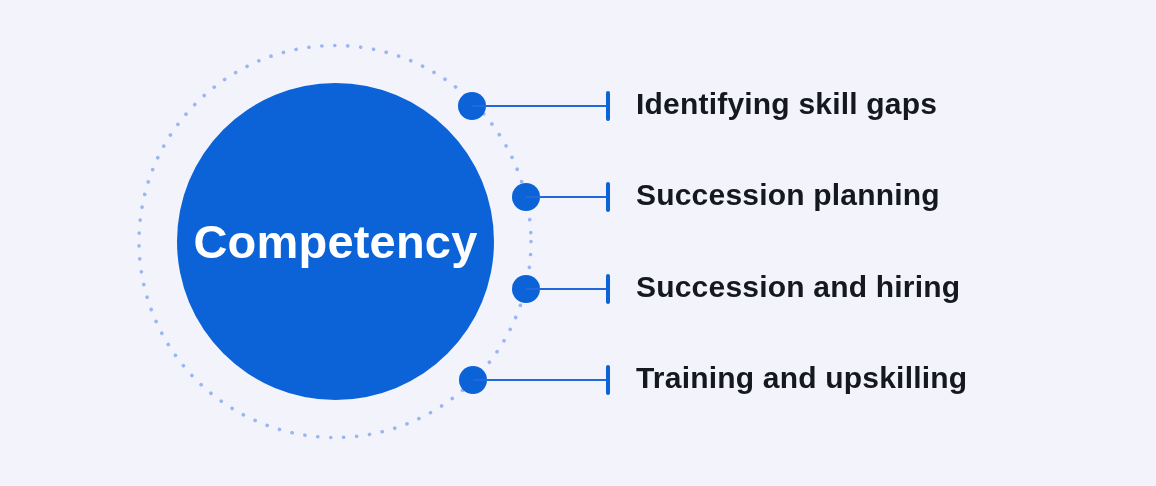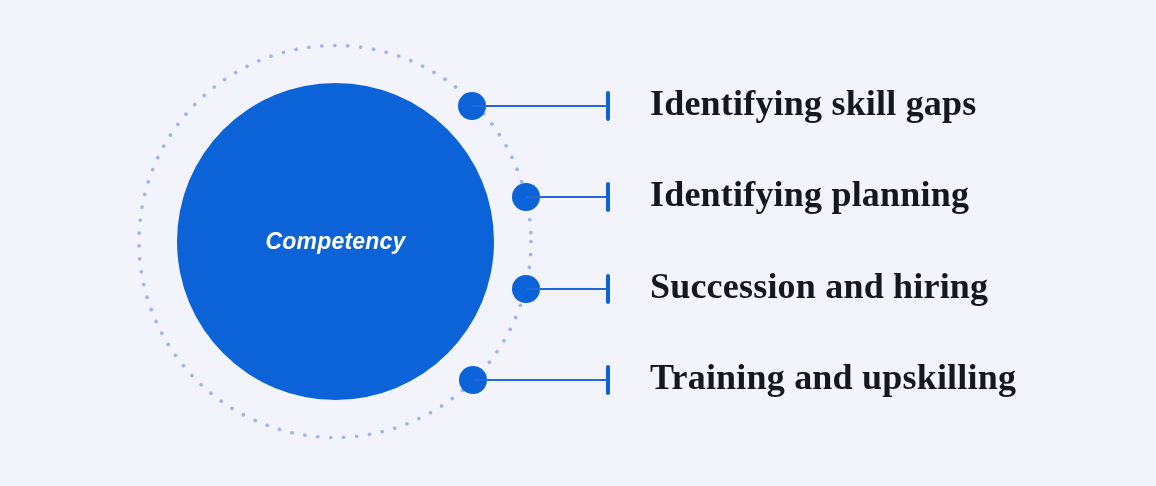--- a/index.html
+++ b/index.html
@@ -38,25 +38,24 @@
     border-radius: 50%;
     background: var(--accent);
     display: flex;
     flex-direction: column;
     align-items: center;
     justify-content: center;
     text-align: center;
   }
   .big-circle .circle-line {
     color: var(--circle_text);
-    font-size: 23px;
+    font-size: 47px;
     font-weight: 700;
     line-height: 55px;
     letter-spacing: 0.2px;
-    font-style: italic;
   }
   .row { position: absolute; left: 0; top: 0; width: 100%; height: 0; }
   .r1 { --cy: 106px; --dx: 472px; }
   .r2 { --cy: 197px; --dx: 526px; }
   .r3 { --cy: 289px; --dx: 526px; }
   .r4 { --cy: 380px; --dx: 473px; }
   .row .dot {
     position: absolute;
     width: 28px; height: 28px;
     border-radius: 50%;
@@ -76,29 +75,28 @@
     position: absolute;
     left: 606px;
     top: calc(var(--cy) - 15px);
     width: 4px;
     height: 30px;
     border-radius: 2px;
     background: var(--accent);
   }
   .row .row-label {
     position: absolute;
-    left: 650px;
+    left: 636px;
     top: var(--cy);
     transform: translateY(-56%);
-    font-size: 36px;
+    font-size: 30px;
     font-weight: 700;
     color: var(--label);
     white-space: nowrap;
     letter-spacing: 0.2px;
-    font-family: Liberation Serif, serif;
   }
 </style>
 </head>
 <body>
 
 <div class="stage">
 
   <svg class="ring-svg" viewBox="0 0 1156 486" xmlns="http://www.w3.org/2000/svg" aria-hidden="true">
     <circle cx="335" cy="241.5" r="196" fill="none" stroke="var(--ring)" stroke-width="3.6" stroke-dasharray="0.1 12.9" stroke-linecap="round"></circle>
   </svg>
@@ -111,21 +109,21 @@
     <span class="dot"></span>
     <span class="connector-line"></span>
     <span class="end-bar"></span>
     <span class="row-label">Identifying skill gaps</span>
   </div>
 
   <div class="row r2">
     <span class="dot"></span>
     <span class="connector-line"></span>
     <span class="end-bar"></span>
-    <span class="row-label">Identifying planning</span>
+    <span class="row-label">Succession planning</span>
   </div>
 
   <div class="row r3">
     <span class="dot"></span>
     <span class="connector-line"></span>
     <span class="end-bar"></span>
     <span class="row-label">Succession and hiring</span>
   </div>
 
   <div class="row r4">

